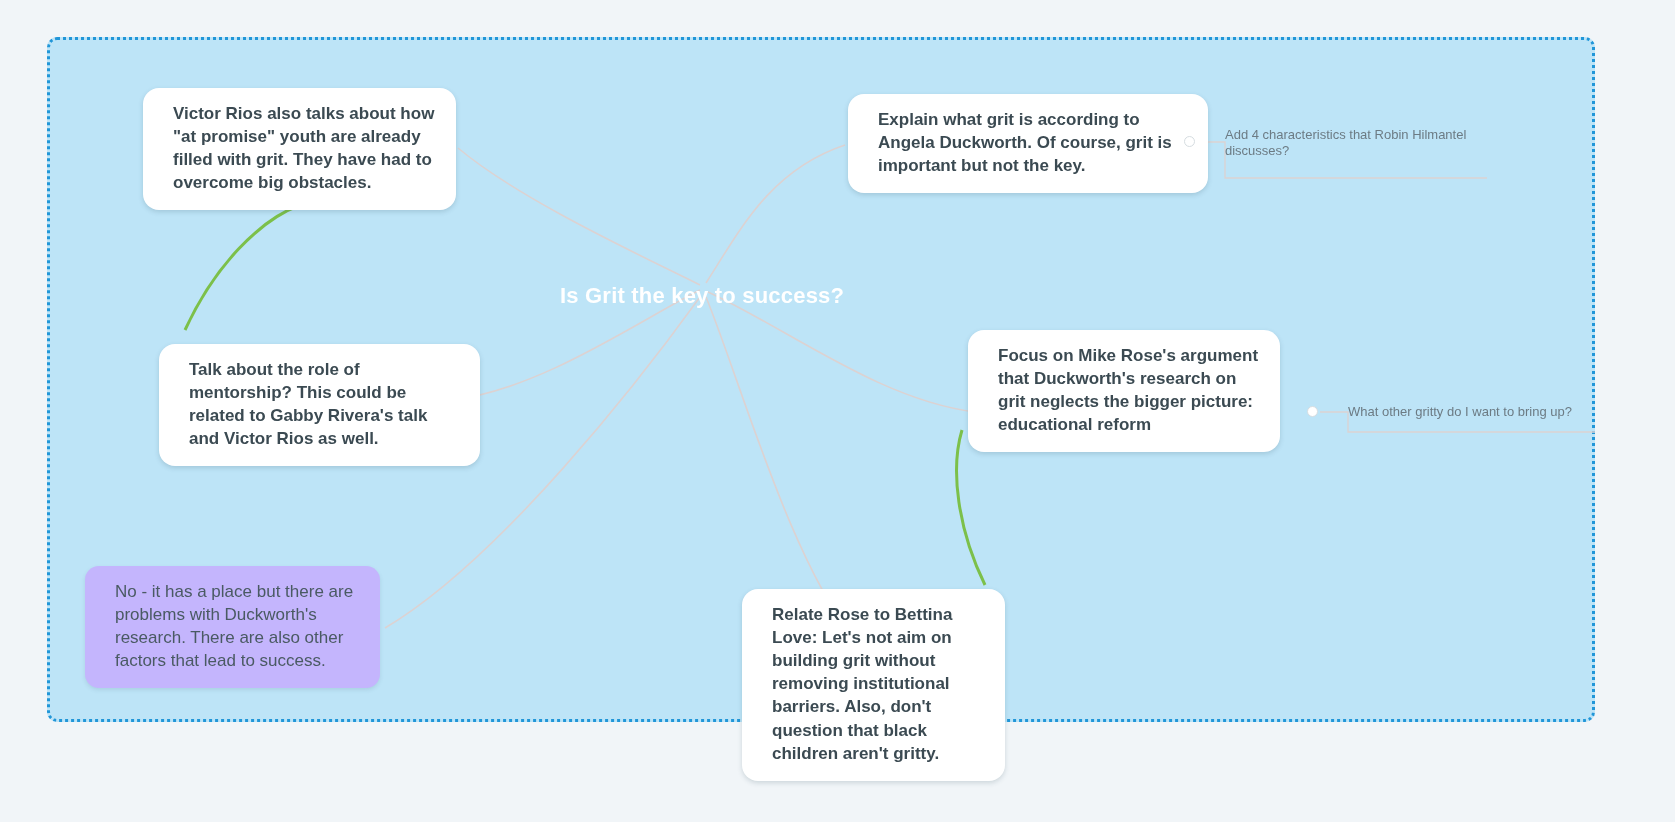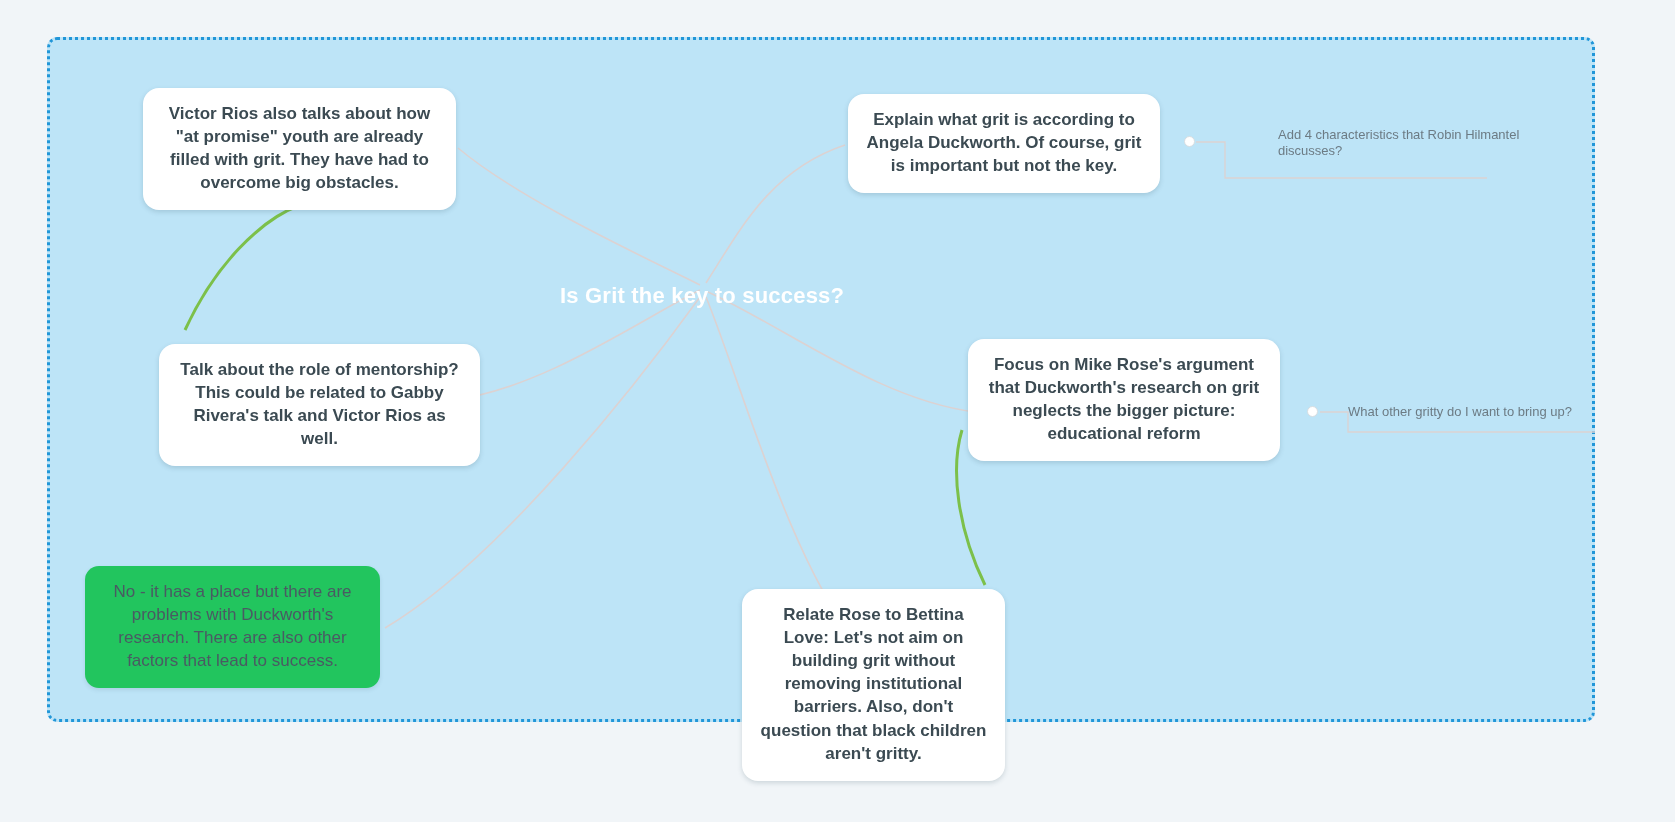--- a/index.html
+++ b/index.html
@@ -35,29 +35,28 @@
     width: 1675px;
     height: 822px;
     pointer-events: none;
   }
   .node {
     position: absolute;
     background: #ffffff;
     border-radius: 16px;
     box-shadow: 0 2px 5px rgba(40,70,90,0.18);
     box-sizing: border-box;
-    padding: 14px 18px 16px 18px;
+    padding: 14px 18px 16px 30px;
     color: #3b4a52;
     font-weight: bold;
     font-size: 17px;
     line-height: 1.36;
-    text-align: center;
   }
   .node.yellow {
-    background: #22c55e;
+    background: #c4b5fd;
     font-weight: normal;
     color: #4a5a63;
     font-size: 17px;
     line-height: 1.36;
     border-radius: 14px;
     box-shadow: 0 2px 4px rgba(40,70,90,0.12);
   }
   .center-label {
     position: absolute;
     color: #ffffff;
@@ -107,25 +106,25 @@
   </svg>
 
   <div class="center-label" style="left: 560px; top: 283px;">Is Grit the key to success?</div>
 
   <div class="node" style="left: 143px; top: 88px; width: 313px;">Victor Rios also talks about how "at promise" youth are already filled with grit. They have had to overcome big obstacles.</div>
 
   <div class="node" style="left: 159px; top: 344px; width: 321px;">Talk about the role of mentorship? This could be related to Gabby Rivera's talk and Victor Rios as well.</div>
 
   <div class="node yellow" style="left: 85px; top: 566px; width: 295px;">No - it has a place but there are problems with Duckworth's research. There are also other factors that lead to success.</div>
 
-  <div class="node" style="left: 848px; top: 94px; width: 312px;">Explain what grit is according to Angela Duckworth. Of course, grit is important but not the key.</div>
+  <div class="node" style="left: 848px; top: 94px; width: 360px;">Explain what grit is according to Angela Duckworth. Of course, grit is important but not the key.</div>
 
-  <div class="node" style="left: 968px; top: 339px; width: 312px;">Focus on Mike Rose's argument that Duckworth's research on grit neglects the bigger picture: educational reform</div>
+  <div class="node" style="left: 968px; top: 330px; width: 312px;">Focus on Mike Rose's argument that Duckworth's research on grit neglects the bigger picture: educational reform</div>
 
   <div class="node" style="left: 742px; top: 589px; width: 263px;">Relate Rose to Bettina Love: Let's not aim on building grit without removing institutional barriers. Also, don't question that black children aren't gritty.</div>
 
   <div class="annot-dot" style="left: 1184px; top: 136px;"></div>
-  <div class="annot" style="left: 1278px; top: 127px; width: 260px;">Add 4 characteristics that Robin Hilmantel discusses?</div>
+  <div class="annot" style="left: 1225px; top: 127px; width: 260px;">Add 4 characteristics that Robin Hilmantel discusses?</div>
 
   <div class="annot-dot" style="left: 1307px; top: 406px;"></div>
   <div class="annot" style="left: 1348px; top: 404px; width: 260px;">What other gritty do I want to bring up?</div>
 
 </div>
 
 </body></html>

